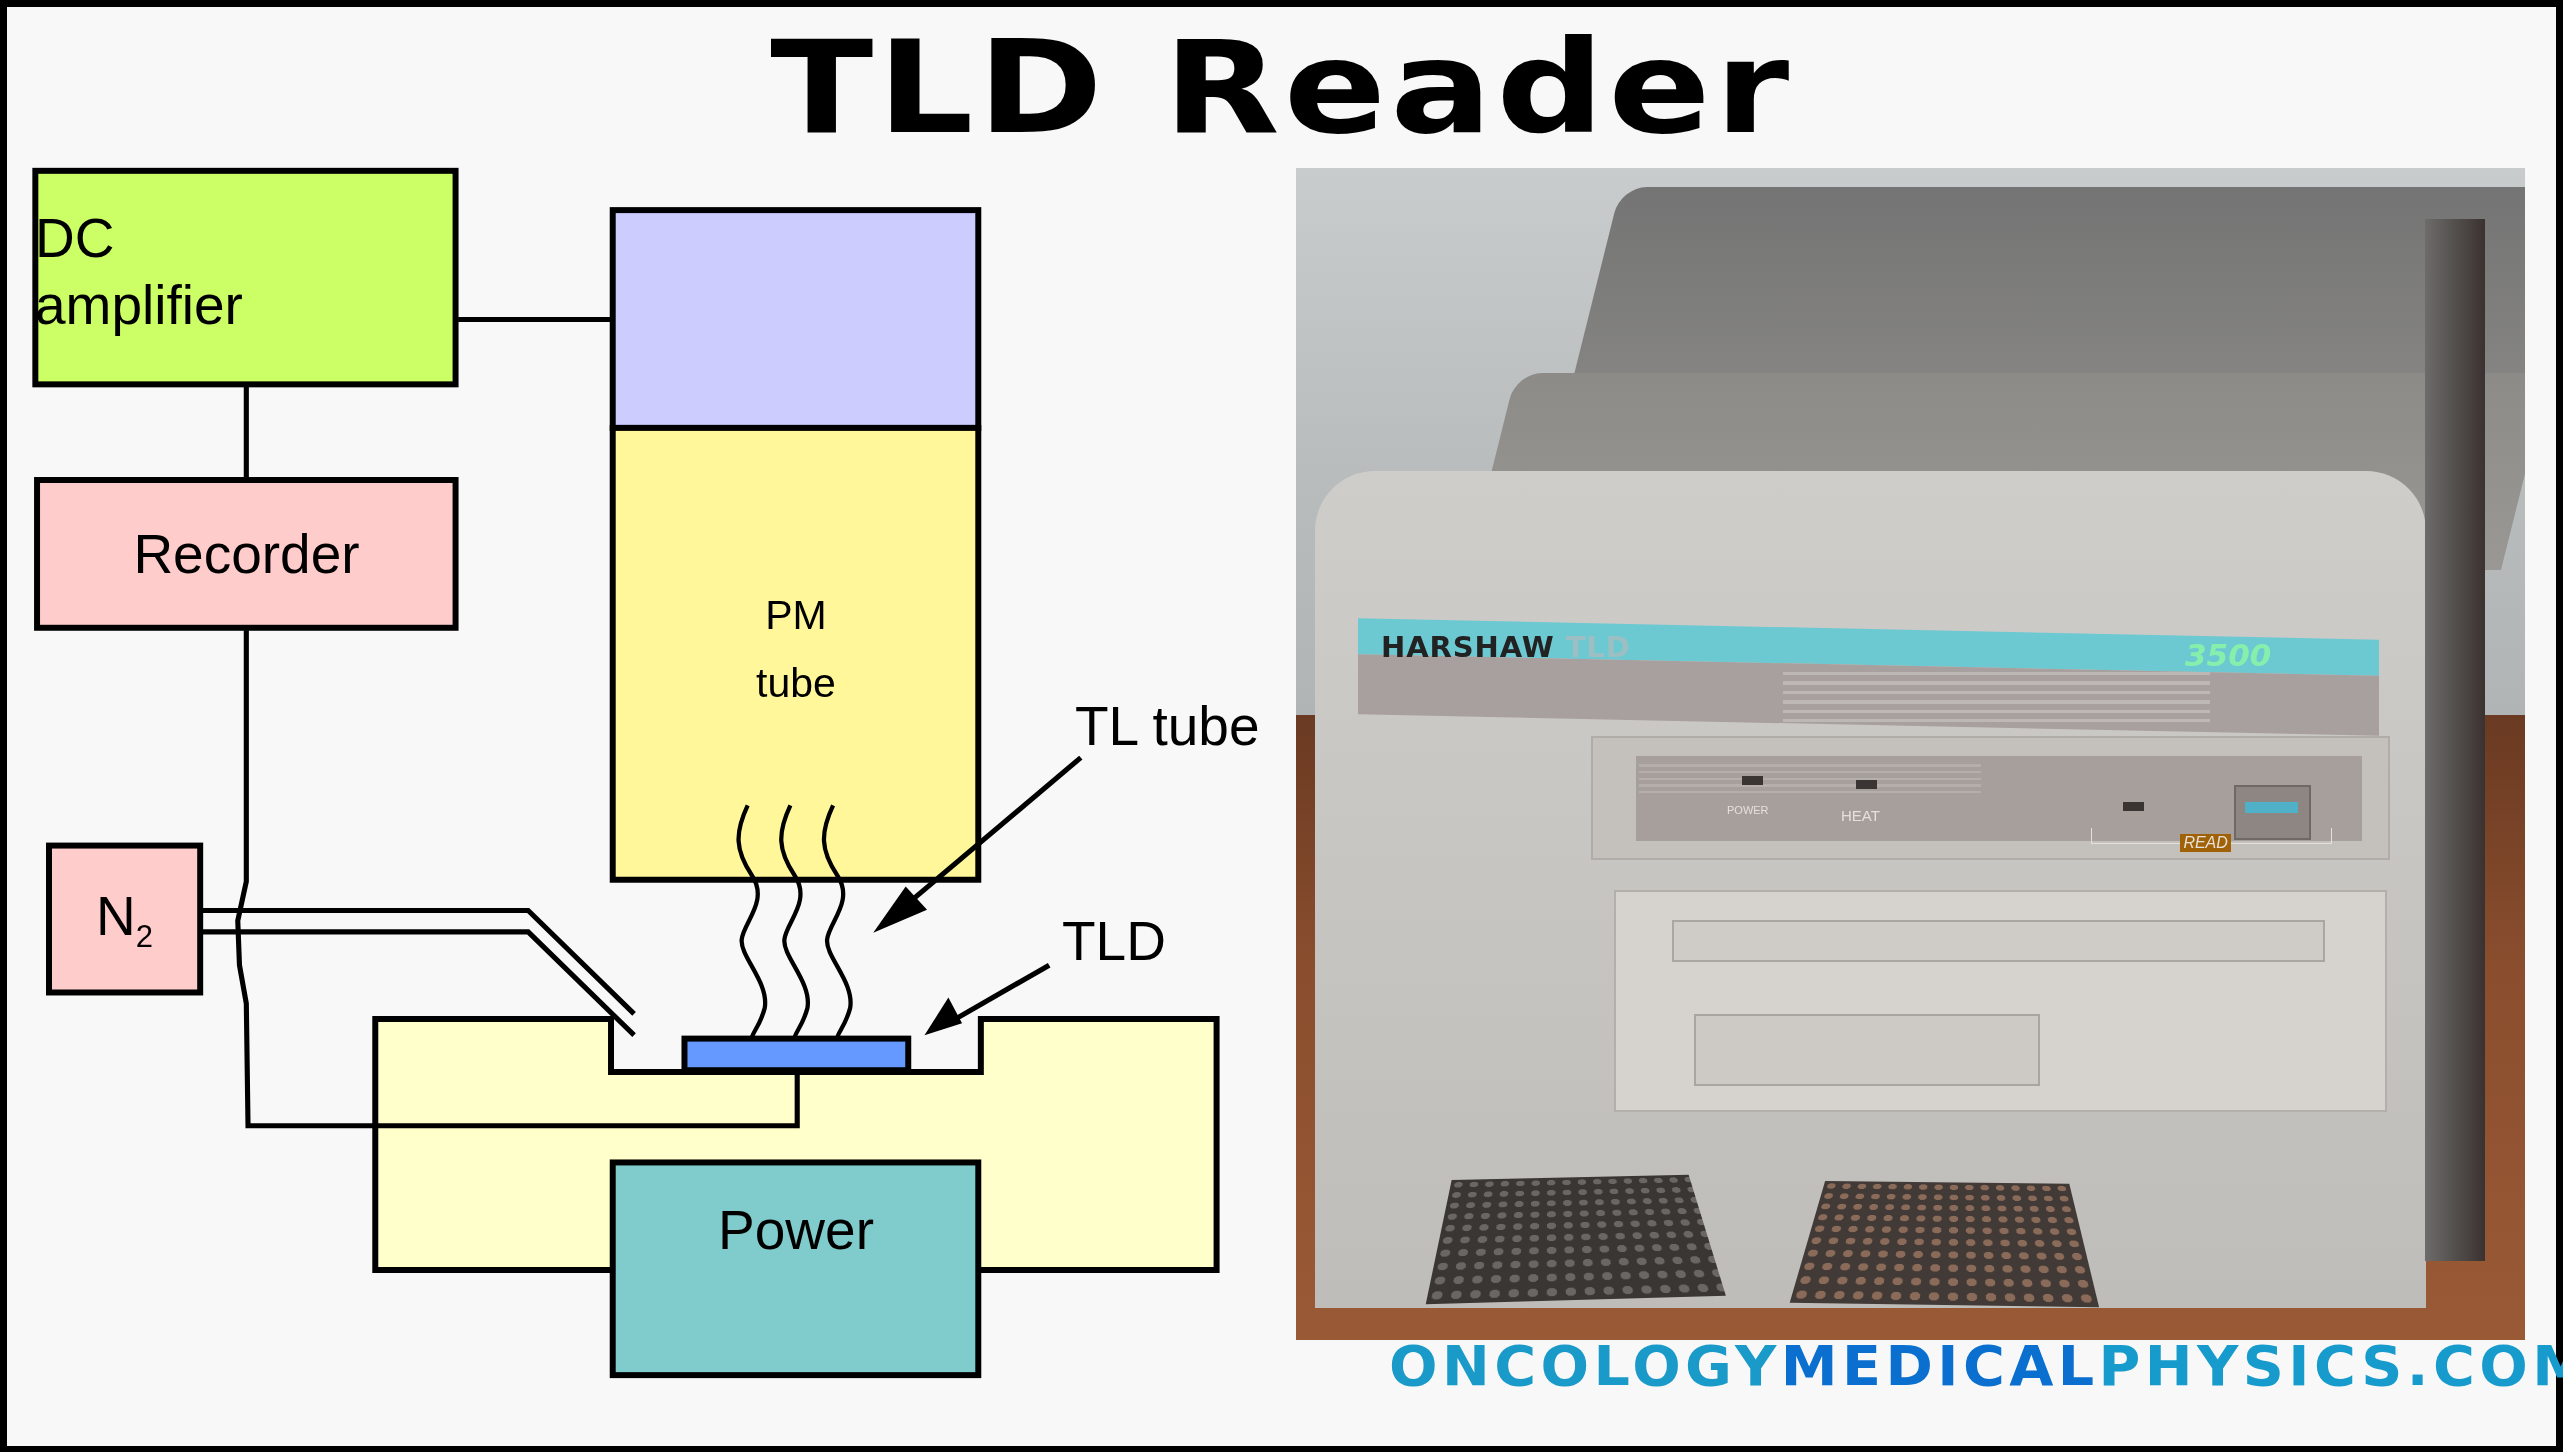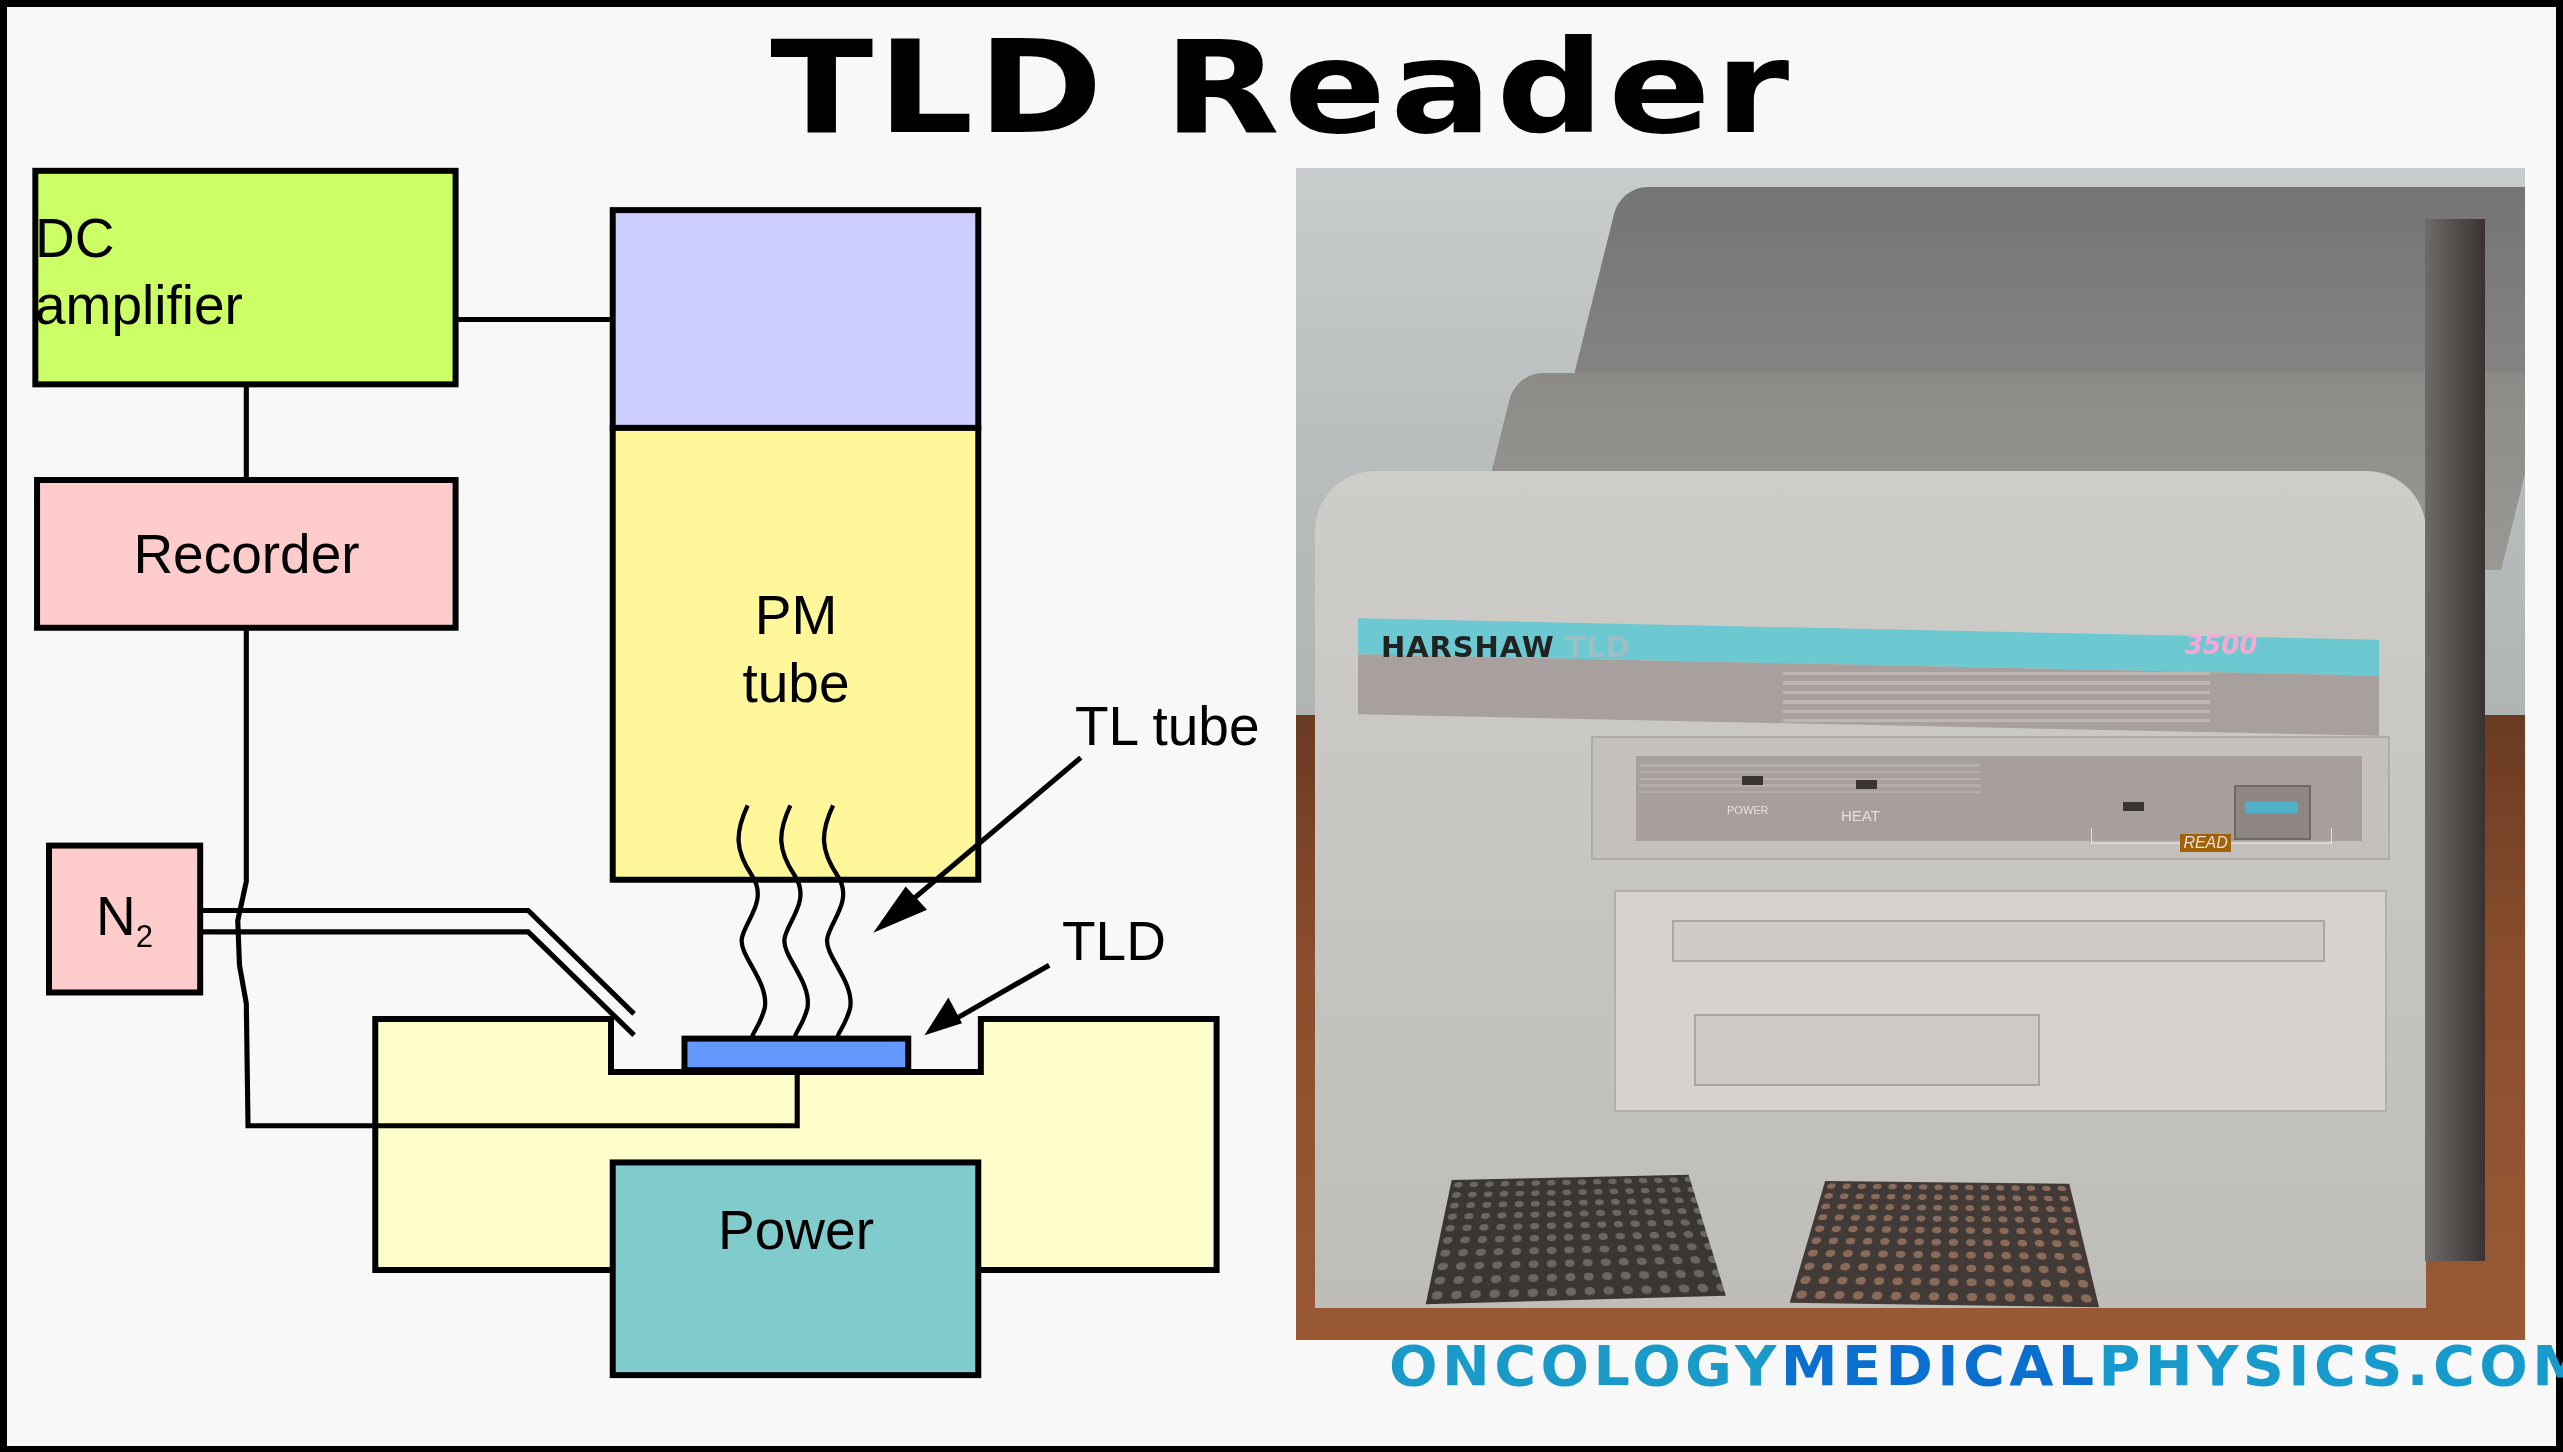--- a/index.html
+++ b/index.html
@@ -73,21 +73,21 @@
 </svg>
 
 <div style="position:absolute;left:35px;top:205px;width:420px;text-align:left;font-size:55px;line-height:67px;color:#000;">
   <div>DC</div>
   <div>amplifier</div>
 </div>
 <div style="position:absolute;left:37px;top:521px;width:419px;text-align:center;font-size:55px;line-height:67px;color:#000;">Recorder</div>
 <div style="position:absolute;left:49px;top:883px;width:151px;text-align:center;font-size:55px;line-height:67px;color:#000;">
   <span>N</span><sub style="font-size:31px;">2</sub>
 </div>
-<div style="position:absolute;left:613px;top:581px;width:366px;text-align:center;font-size:55px;line-height:68px;color:#000;">
+<div style="position:absolute;left:613px;top:581px;width:366px;text-align:center;font-size:41px;line-height:68px;color:#000;">
   <div>PM</div>
   <div>tube</div>
 </div>
 <div style="position:absolute;left:613px;top:1194px;width:366px;text-align:center;font-size:55px;line-height:73px;color:#000;">
   <div>Power</div>
 </div>
 <div style="position:absolute;left:1075px;top:692px;font-size:55px;line-height:68px;color:#000;white-space:nowrap;">TL tube</div>
 <div style="position:absolute;left:1062px;top:907px;font-size:55px;line-height:68px;color:#000;">TLD</div>
 
 <div class="photo">
@@ -104,21 +104,21 @@
 
   <div style="position:absolute;left:1129px;top:51px;width:60px;height:1042px;background:linear-gradient(90deg,#6d6c6a,#3a3230);"></div>
 
   <div style="position:absolute;left:62px;top:461px;width:1021px;height:36px;background:#6cc9d2;transform:skew(0,1.2deg);"></div>
   <div style="position:absolute;left:62px;top:497px;width:1021px;height:60px;background:#a8a09e;transform:skew(0,1.2deg);"></div>
   <div style="position:absolute;left:487px;top:504px;width:427px;height:51px;background:repeating-linear-gradient(180deg,#bdb7b5 0 3.4px,#a8a09e 3.4px 9.4px);"></div>
   <div style="position:absolute;left:85px;top:460px;font-family:'DejaVu Sans',sans-serif;font-weight:bold;font-size:29px;line-height:39px;color:#222;letter-spacing:0.9px;">
     <span>HARSHAW</span>
     <span style="color:#9bbfc2;">TLD</span>
   </div>
-  <div style="position:absolute;left:889px;top:460px;font-family:'DejaVu Sans',sans-serif;font-weight:bold;font-style:italic;font-size:26px;line-height:34px;color:#f9a8d4;">3500</div>
+  <div style="position:absolute;left:889px;top:470px;font-family:'DejaVu Sans',sans-serif;font-weight:bold;font-style:italic;font-size:31px;line-height:34px;color:#86efac;">3500</div>
 
   <div style="position:absolute;left:295px;top:568px;width:795px;height:120px;background:#c4c1bd;border:2.6px solid #b0ada8;"></div>
   <div style="position:absolute;left:340px;top:588px;width:726px;height:85px;background:#a69f9c;"></div>
   <div style="position:absolute;left:343px;top:596px;width:342px;height:29px;background:repeating-linear-gradient(180deg,#b5afac 0 2.6px,#a69f9c 2.6px 6.8px);"></div>
   <div style="position:absolute;left:446px;top:608px;width:20.5px;height:8.5px;background:#3a3533;"></div>
   <div style="position:absolute;left:560px;top:612px;width:20.5px;height:8.5px;background:#3a3533;"></div>
   <div style="position:absolute;left:431px;top:636px;font-size:11px;color:#e5e0dc;">POWER</div>
   <div style="position:absolute;left:530px;top:639px;font-size:15px;color:#e5e0dc;margin-left:15px;">HEAT</div>
   <div style="position:absolute;left:827px;top:634px;width:20.5px;height:8.5px;background:#3a3533;"></div>
   <div style="position:absolute;left:938px;top:617px;width:73px;height:51px;background:#8d8683;border:2.6px solid #6f6966;">

